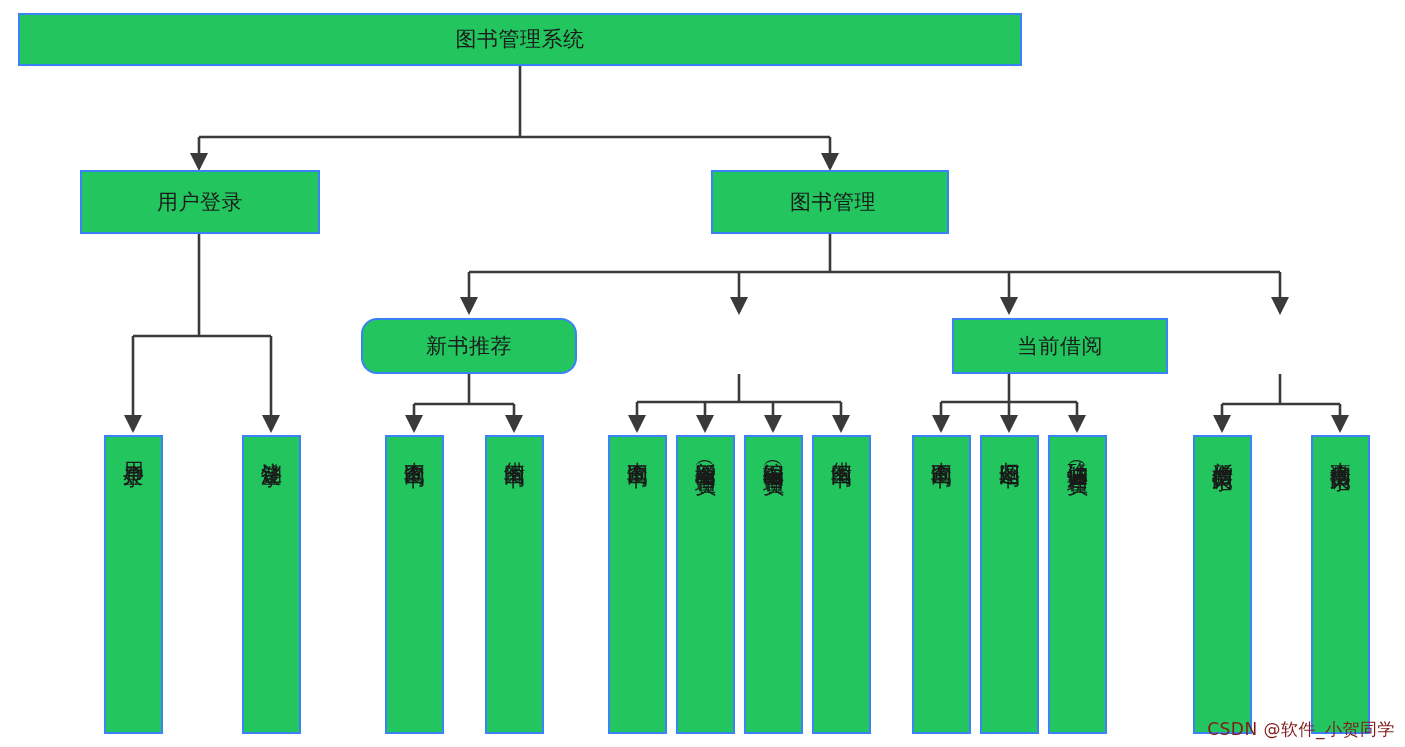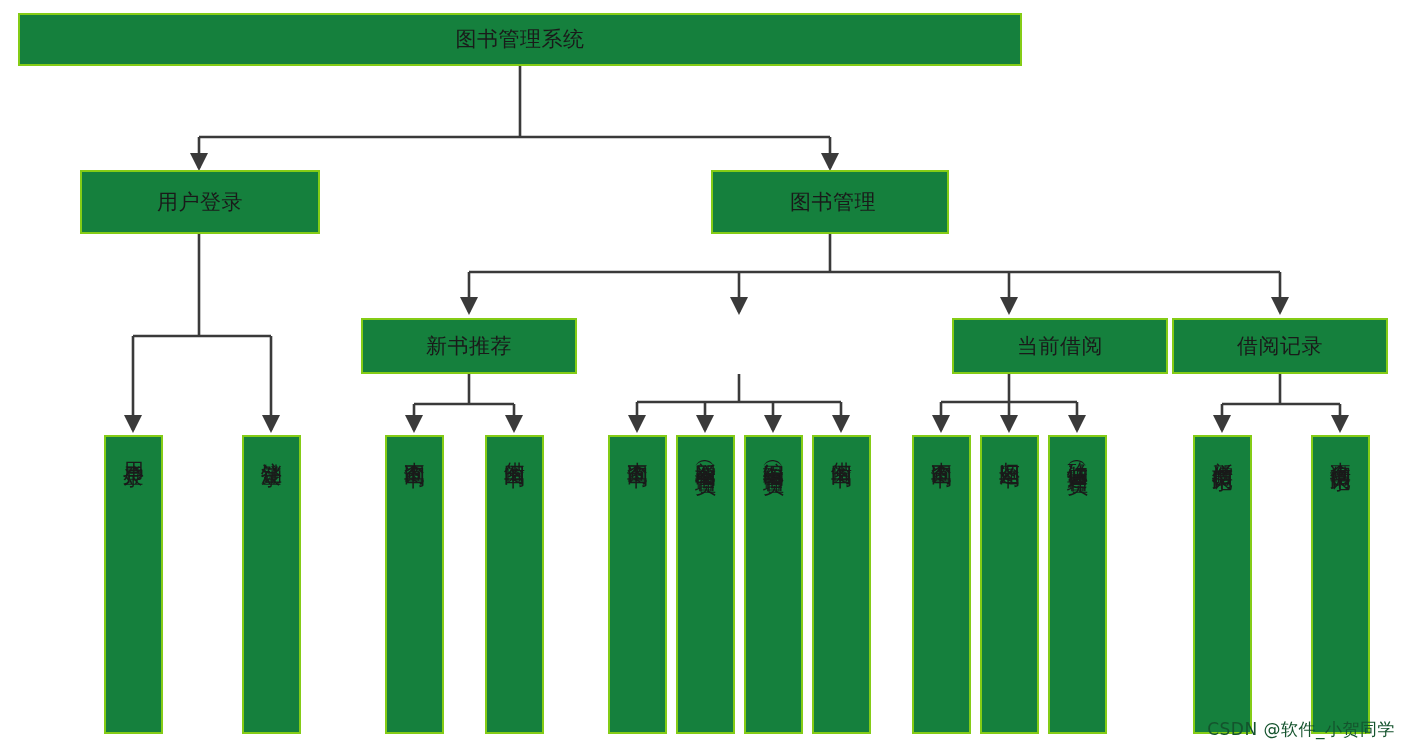--- a/index.html
+++ b/index.html
@@ -21,22 +21,22 @@
     position: absolute;
     left: 0;
     top: 0;
     width: 1405px;
     height: 747px;
     pointer-events: none;
   }
   .node {
     position: absolute;
     box-sizing: border-box;
-    border: 2px solid #84cc16;
-    background: #15803d;
+    border: 2px solid #3b82f6;
+    background: #22c55e;
     display: flex;
     align-items: center;
     justify-content: center;
     color: #1a1a1a;
   }
   .node-label {
     display: block;
     text-align: center;
     line-height: 1.18;
     letter-spacing: 0.5px;
@@ -54,21 +54,21 @@
     text-orientation: upright;
     font-size: 21px;
     line-height: 1.05;
     letter-spacing: 2px;
   }
   .watermark {
     position: absolute;
     right: 10px;
     bottom: 6px;
     font-size: 17px;
-    color: #14532d;
+    color: #7f1d1d;
     white-space: nowrap;
     letter-spacing: 0.5px;
   }
 </style>
 </head>
 <body>
 
 <div id="canvas">
 
   <svg class="connectors" viewBox="0 0 1405 747" xmlns="http://www.w3.org/2000/svg">
@@ -125,28 +125,25 @@
     <span class="node-label">图书管理系统</span>
   </div>
 
   <div class="node horiz" style="left:80px; top:170px; width:240px; height:64px;">
     <span class="node-label">用户登录</span>
   </div>
   <div class="node horiz" style="left:711px; top:170px; width:238px; height:64px;padding-left:6px;">
     <span class="node-label">图书管理</span>
   </div>
 
-  <div class="node horiz" style="left:361px; top:318px; width:216px; height:56px;">
+  <div class="node horiz" style="left:361px; top:318px; width:216px; height:56px;border-radius:16px;">
     <span class="node-label">新书推荐</span>
   </div>
   <div class="node horiz" style="left:952px; top:318px; width:216px; height:56px;">
     <span class="node-label">当前借阅</span>
-  </div>
-  <div class="node horiz" style="left:1172px; top:318px; width:216px; height:56px;">
-    <span class="node-label">借阅记录</span>
   </div>
 
   <div class="node vert" style="left:104px; top:435px; width:59px; height:299px;">
     <span class="node-label">用户登录</span>
   </div>
   <div class="node vert" style="left:242px; top:435px; width:59px; height:299px;">
     <span class="node-label">注销登录</span>
   </div>
 
   <div class="node vert" style="left:385px; top:435px; width:59px; height:299px;">

